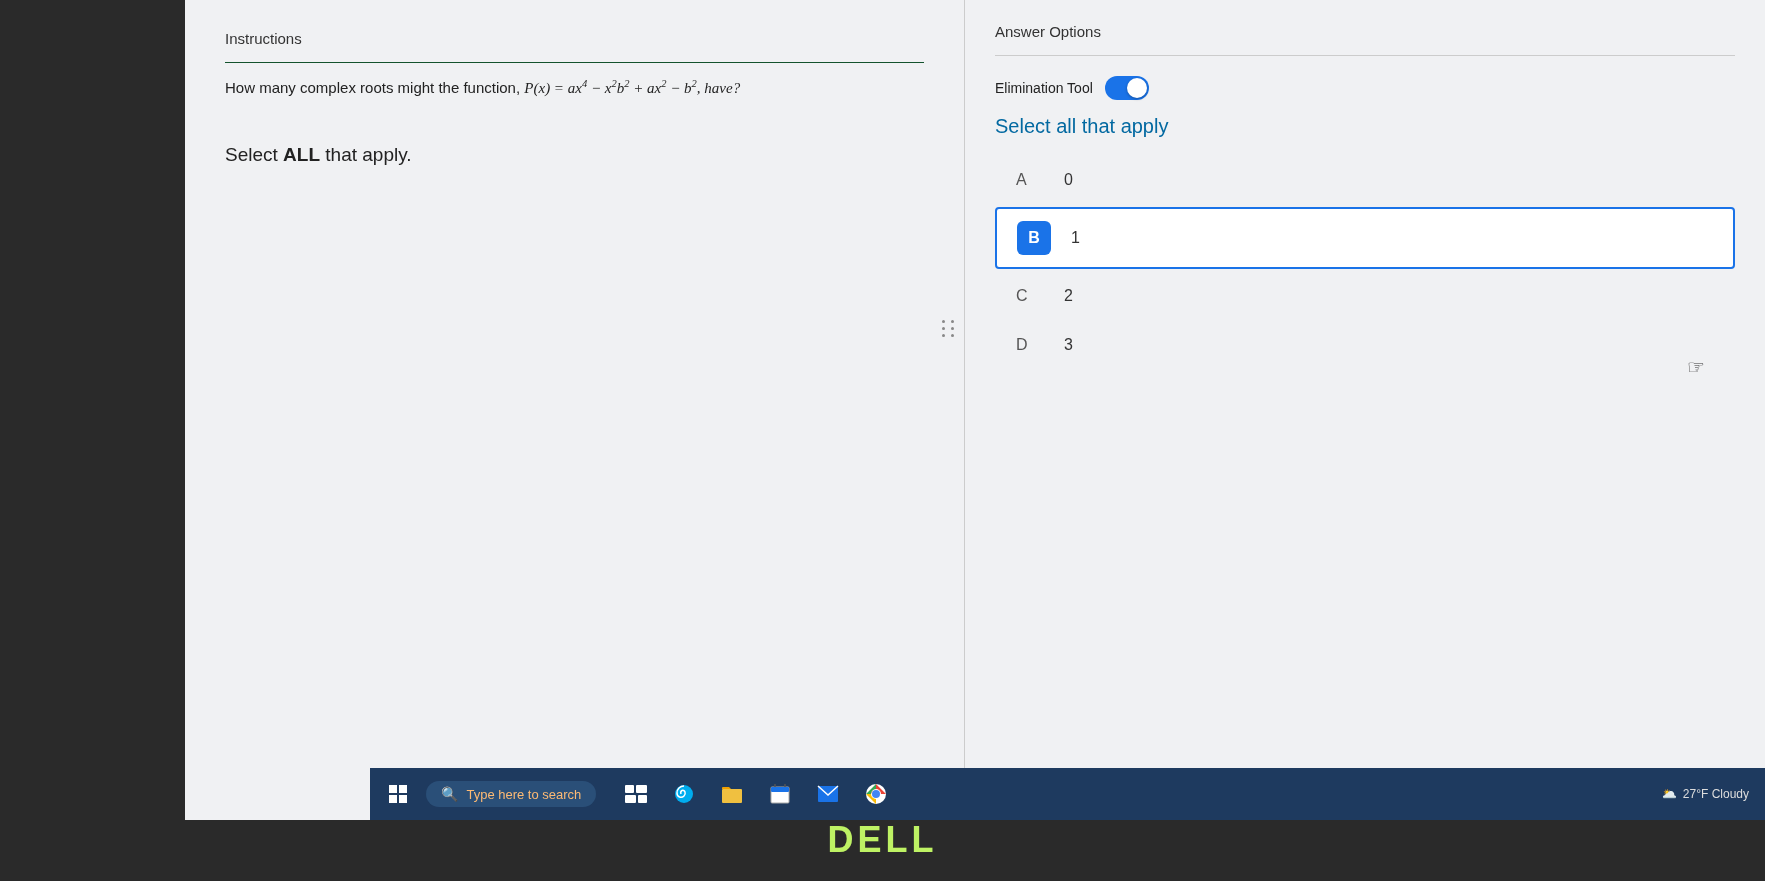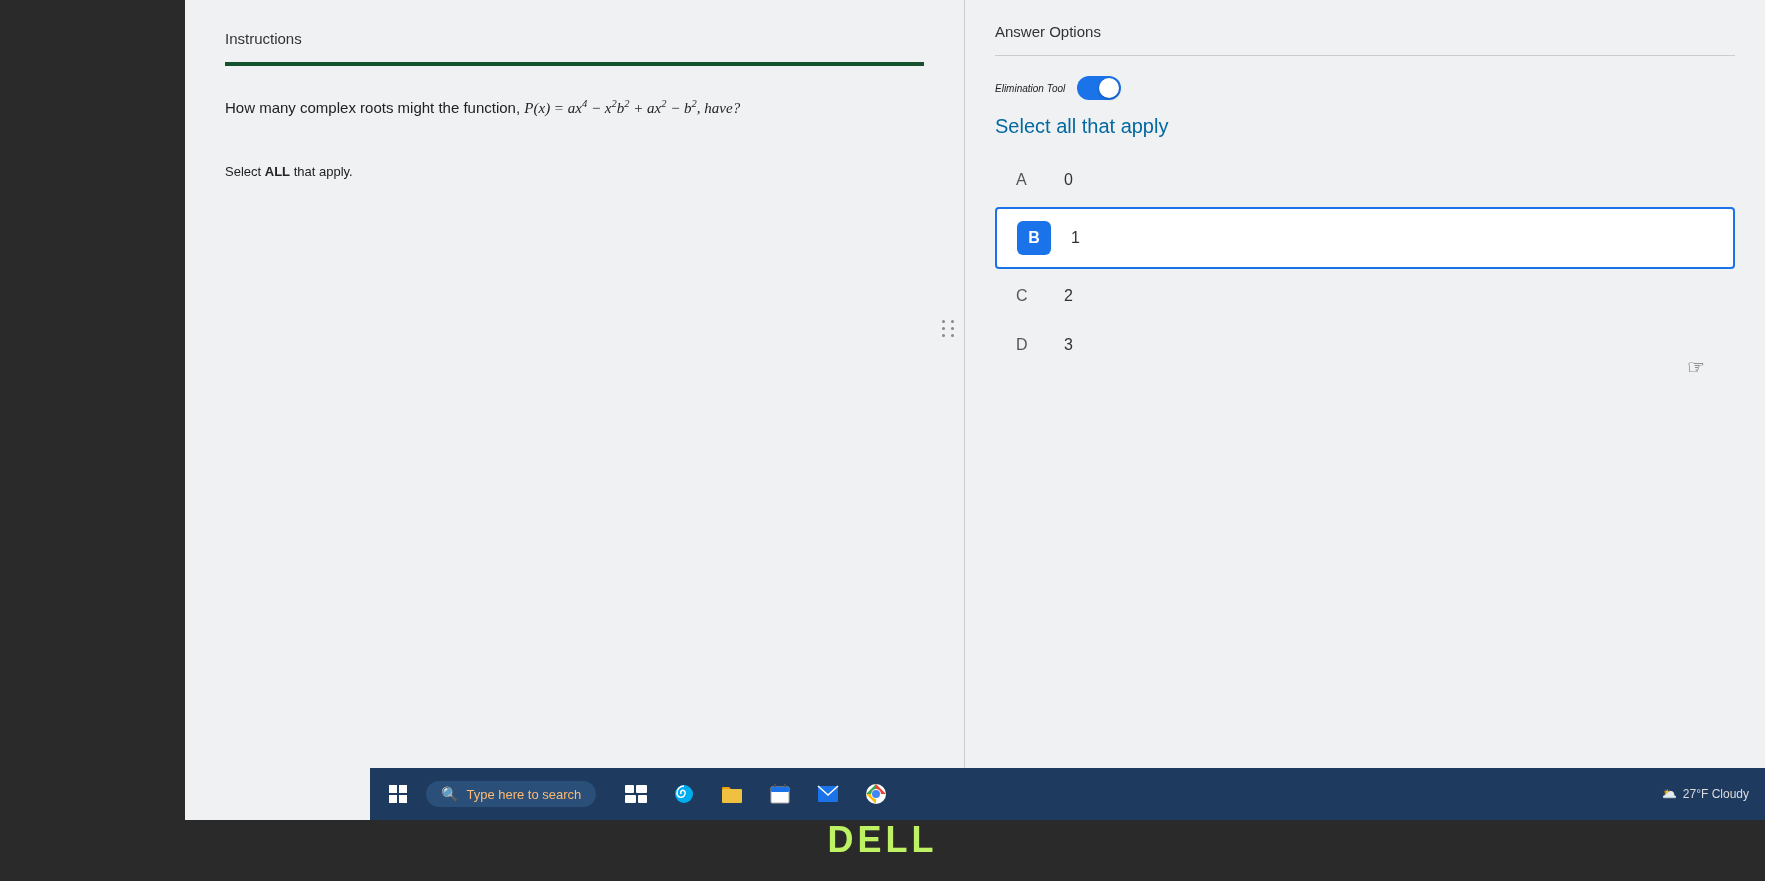--- a/index.html
+++ b/index.html
@@ -47,33 +47,33 @@
       border-right: 1px solid #ccc;
       padding: 30px 40px;
       position: relative;
     }
 
     .panel-header {
       font-size: 15px;
       font-weight: 400;
       color: #333;
       padding-bottom: 15px;
-      border-bottom: 4px solid #14532d;
-      margin-bottom: 30px;
+      border-bottom: 1px solid #14532d;
+      margin-bottom: 13px;
     }
 
     .question-text {
       font-size: 15px;
       color: #222;
       line-height: 1.6;
       margin-bottom: 24px;
     }
 
     .select-instruction {
-      font-size: 13px;
+      font-size: 19px;
       color: #222;
       margin-top: 44px;
     }
 
     .select-instruction strong {
       font-weight: 700;
     }
 
     .drag-dot {
       width: 3px;
@@ -100,23 +100,22 @@
     }
 
     .elimination-tool-row {
       display: flex;
       align-items: center;
       gap: 12px;
       margin-bottom: 15px;
     }
 
     .elimination-label {
-      font-size: 10px;
+      font-size: 14px;
       color: #222;
-      font-style: italic;
     }
 
     
     .toggle-switch {
       width: 44px;
       height: 24px;
       background: #1a73e8;
       border-radius: 12px;
       position: relative;
       cursor: pointer;

